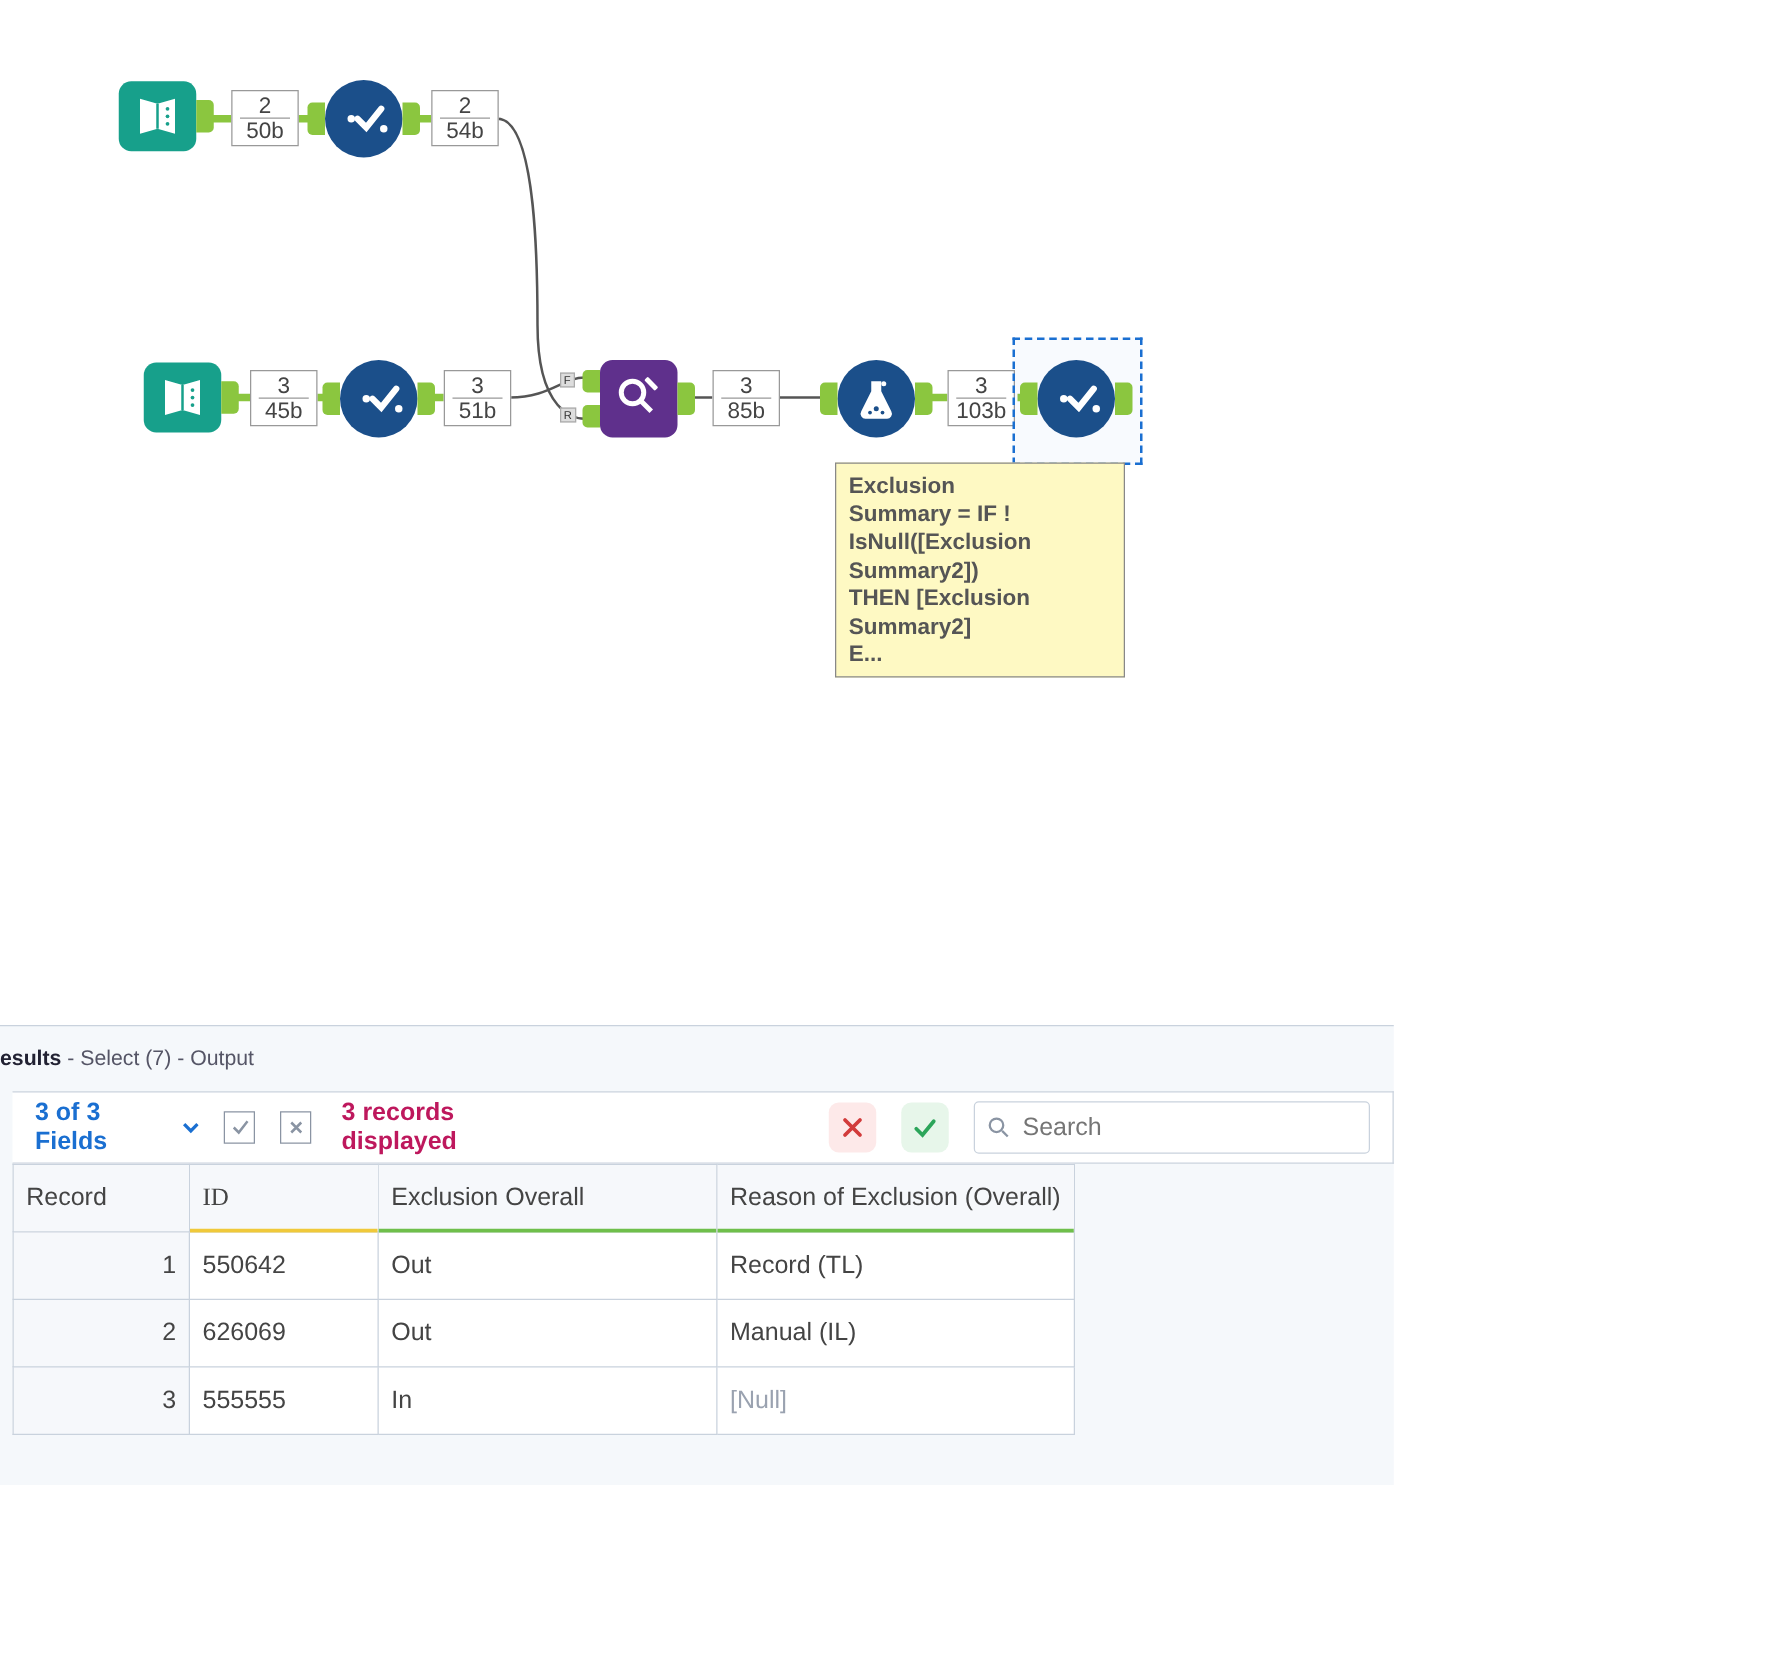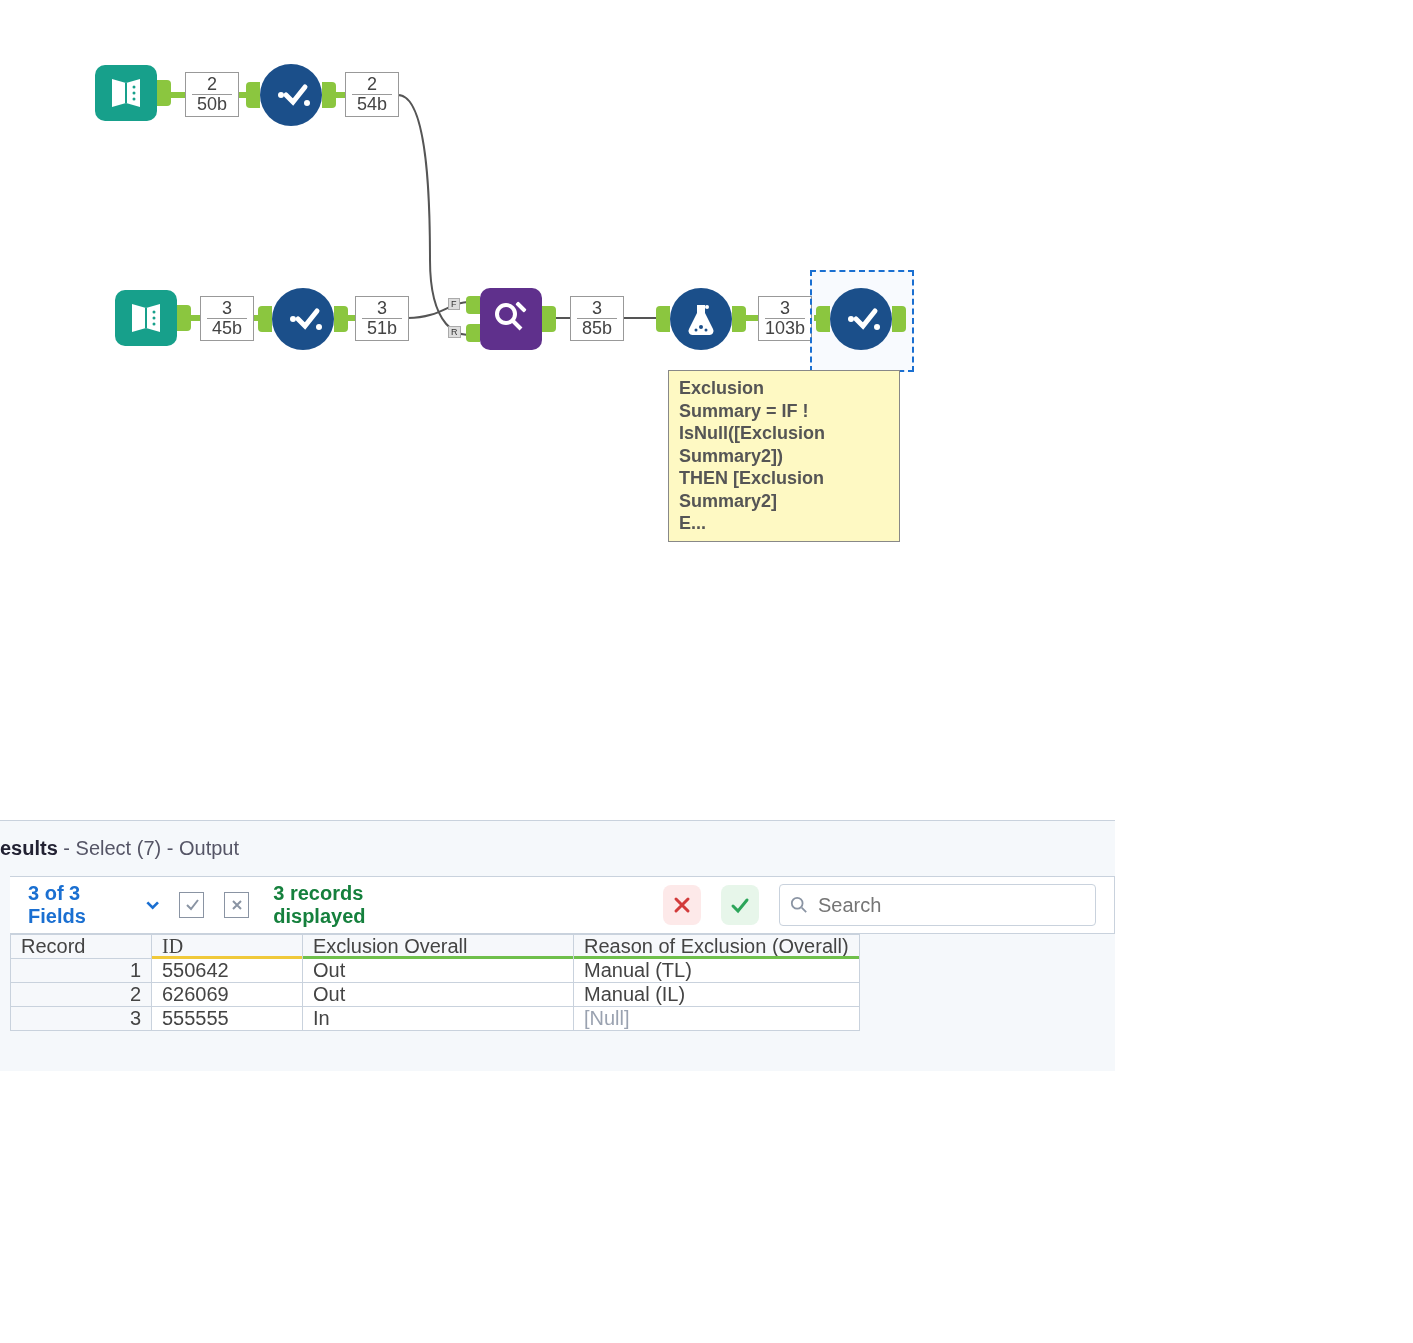--- a/index.html
+++ b/index.html
@@ -121,41 +121,41 @@
   .results-wrap {
     position: absolute;
     left: 0;
     top: 820px;
     width: 1115px;
     background: #f5f8fb;
     border-top: 1px solid #c9d2dd;
     padding-bottom: 40px;
   }
   .results-header {
-    font-size: 20px;
+    font-size: 17px;
     padding: 16px 0 16px 0;
     color: #556;
   }
   .results-header .strong { color: #223; font-weight: 600; }
 
   .toolbar {
     background: #fff;
     border: 1px solid #c9d2dd;
     border-left: none;
     margin-left: 10px;
     height: 56px;
     display: flex;
     align-items: center;
     padding: 0 18px;
     gap: 20px;
     font-size: 20px;
   }
   .fields-dd { color: #1a6fd1; font-weight: 600; display:flex; align-items:center; gap:8px; cursor:pointer;}
   .tb-icon { width:24px; height:24px; display:flex; align-items:center; justify-content:center; border:1.5px solid #8a94a3; color:#8a94a3; font-size:14px; cursor:pointer;}
-  .rec-label { color:#15803d; font-weight:600; margin-left:4px;}
+  .rec-label { color:#be185d; font-weight:600; margin-left:4px;}
   .spacer { flex: 0 0 170px; }
   .pill {
     width: 40px; height: 40px; border-radius: 8px;
     display:flex; align-items:center; justify-content:center;
     font-size: 24px; font-weight:700;
     cursor:pointer;
   }
   .pill.red   { background:#fde9e9; color:#d23b3b; }
   .pill.green { background:#e7f6ea; color:#2ca55a; }
   .search-box {
@@ -177,21 +177,21 @@
   
   table.results {
     margin-left: 10px;
     border-collapse: collapse;
     font-size: 20px;
     width: 850px;
     background:#fff;
   }
   table.results th, table.results td {
     border: 1px solid #c9d2dd;
-    padding: 0 10px;
+    padding: 15px 10px;
     text-align: left;
     font-weight: 400;
     color:#444;
   }
   table.results th {
     background: #f6f8fb;
     color:#444;
     position: relative;
   }
   table.results th.accent-yellow::after,
@@ -405,21 +405,21 @@
         <th class="accent-yellow" style="width:130px;font-family:Liberation Serif, serif;">ID</th>
         <th class="accent-green" style="width:250px;">Exclusion Overall</th>
         <th class="accent-green">Reason of Exclusion (Overall)</th>
       </tr>
     </thead>
     <tbody>
       <tr>
         <td class="rec">1</td>
         <td>550642</td>
         <td>Out</td>
-        <td>Manual (TL)</td>
+        <td>Record (TL)</td>
       </tr>
       <tr>
         <td class="rec">2</td>
         <td>626069</td>
         <td>Out</td>
         <td>Manual (IL)</td>
       </tr>
       <tr>
         <td class="rec">3</td>
         <td>555555</td>

